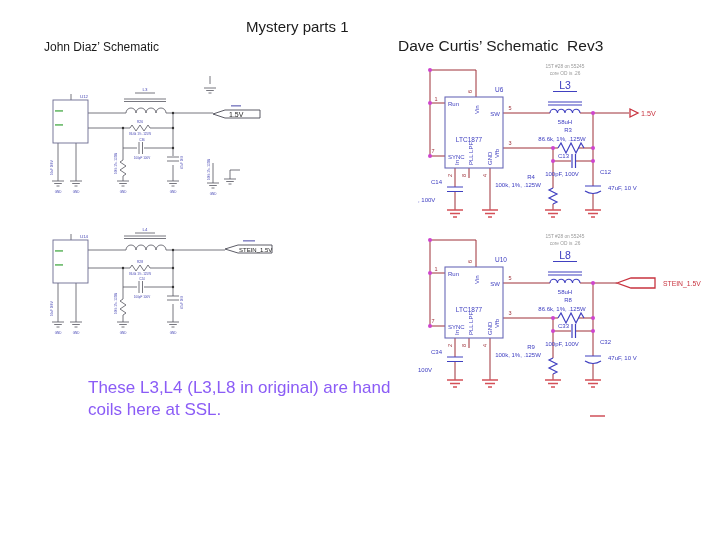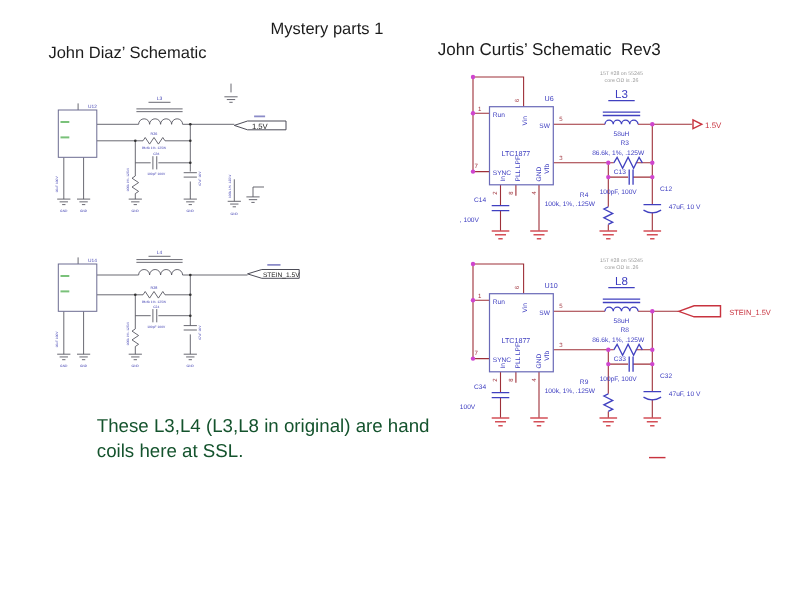--- a/index.html
+++ b/index.html
@@ -1,22 +1,22 @@
 <!DOCTYPE html>
 <html><head>
 <meta charset="utf-8">
 <style>
   html,body{margin:0;padding:0;background:#fff;}
   .slide{position:relative;width:707px;height:540px;background:#ffffff;overflow:hidden;
          font-family:"Liberation Sans","DejaVu Sans",sans-serif;}
   .heading{position:absolute;color:#1c1c1c;white-space:pre;}
   #title{left:246px;top:18px;font-size:15px;}
-  #left-heading{left:44px;top:40px;font-size:15px;}
+  #left-heading{left:44px;top:40px;font-size:12px;}
   #right-heading{left:398px;top:37px;font-size:15.5px;}
-  .note{position:absolute;left:88px;top:377px;width:330px;font-size:17px;line-height:22px;color:#14532d;}
+  .note{position:absolute;left:88px;top:377px;width:330px;font-size:17px;line-height:22px;color:#8b5cf6;}
   svg{position:absolute;overflow:visible;}
   svg text{font-family:"Liberation Sans","DejaVu Sans",sans-serif;}
   
   .w{stroke:#9e3039;stroke-width:1;fill:none;}
   .comp{stroke:#4040c0;stroke-width:1.2;fill:none;}
   .icbox{stroke:#6a6ab8;stroke-width:1.1;fill:#ffffff;}
   .dot{fill:#cf45cf;}
   .gnd{stroke:#d45058;stroke-width:1.4;fill:none;}
   .pinname{fill:#4040c0;font-size:6px;}
   .pinnum{fill:#9e3039;font-size:5.5px;}
@@ -38,21 +38,21 @@
   .smudge{fill:#5a5ab0;opacity:.7;}
   .greensmudge{fill:#58b158;opacity:.8;}
 </style>
 </head>
 <body>
 
 <div class="slide">
 
   <div id="title" class="heading">Mystery parts 1</div>
   <div id="left-heading" class="heading">John Diaz’ Schematic</div>
-  <div id="right-heading" class="heading">John Curtis’ Schematic  Rev3</div>
+  <div id="right-heading" class="heading">Dave Curtis’ Schematic  Rev3</div>
 
   <svg style="left:38px;top:72px;" width="260" height="150" viewBox="0 0 260 150">
     <g>
       <path class="lw" d="M50,41 H88 M128,41 H175 M50,56 H92 M112,56 H135 M135,41 V84 M135,93 V109 M85,56 V88 M85,104 V109 M85,76 H99 M106,76 H135 M20,71 V109 M38,71 V109 M33,22 V28 M172,4 V12 M175,91 V111 M192,98 H202 M192,98 V107"></path>
     </g>
     <g>
       <rect class="licbox" x="15" y="28" width="35" height="43"></rect>
       <rect class="greensmudge" x="17" y="38" width="8" height="1.8"></rect>
       <rect class="greensmudge" x="17" y="52" width="8" height="1.8"></rect>
       <text class="lref" x="42" y="26">U12</text>

